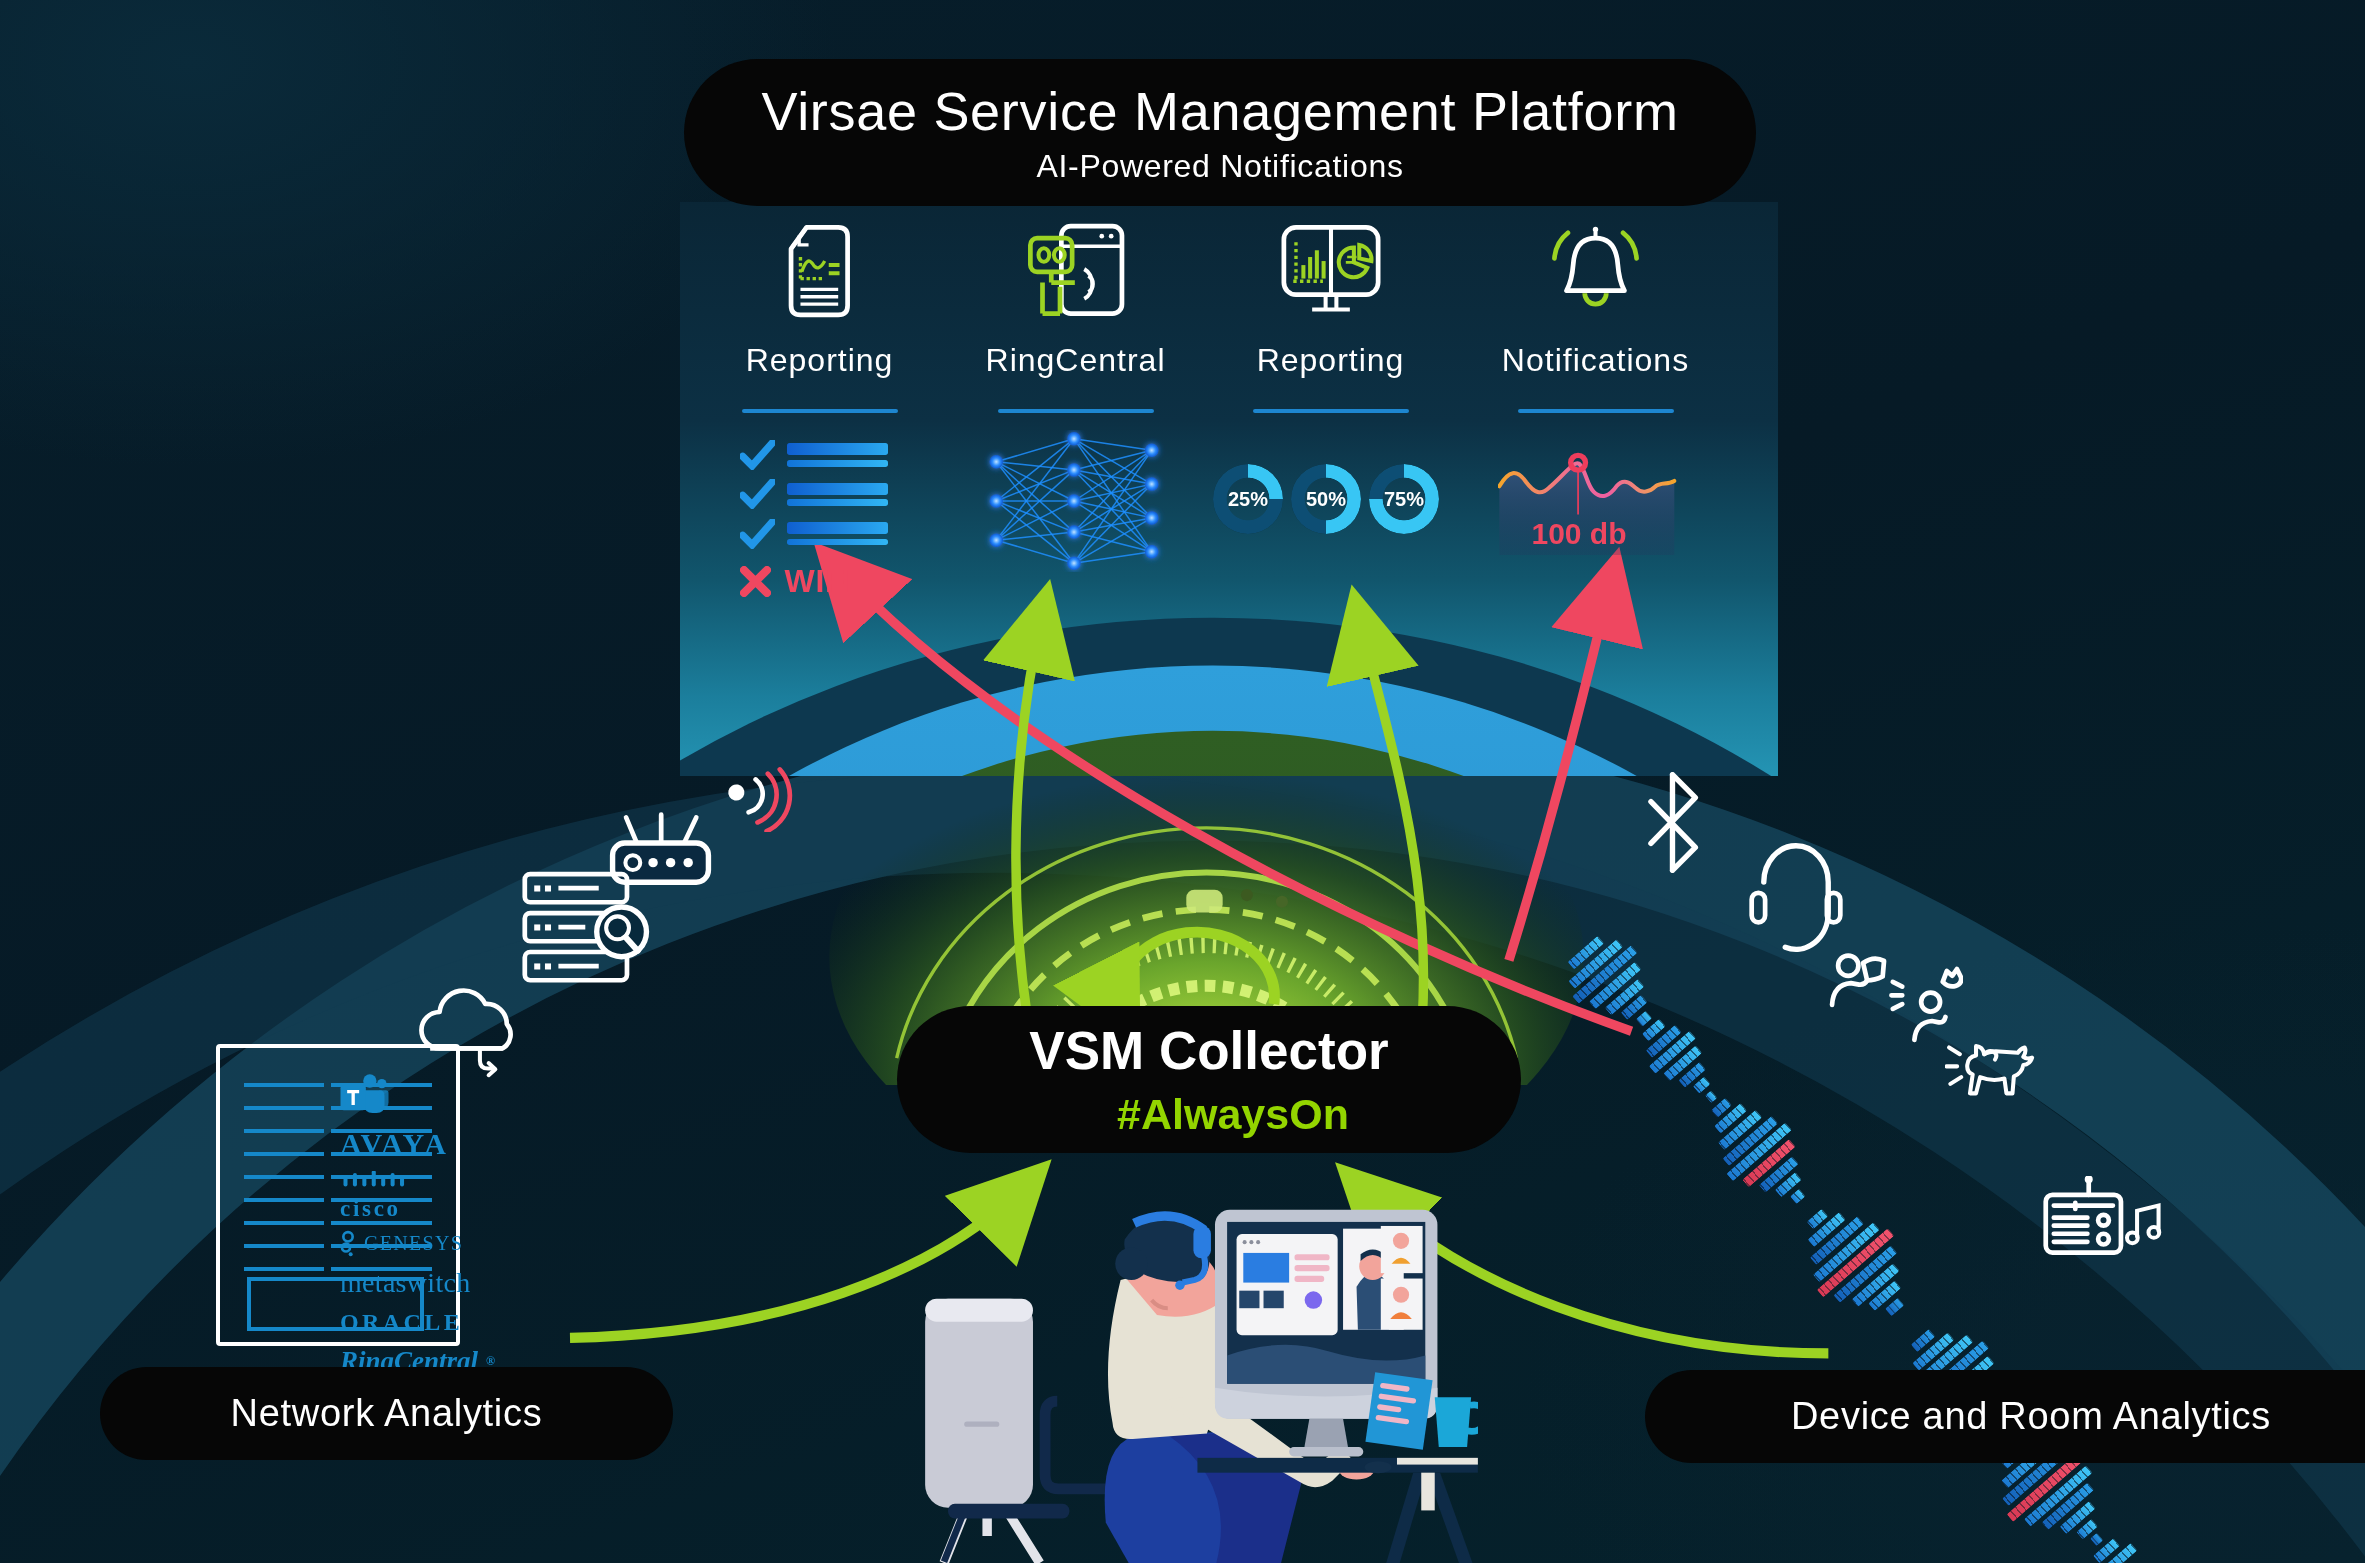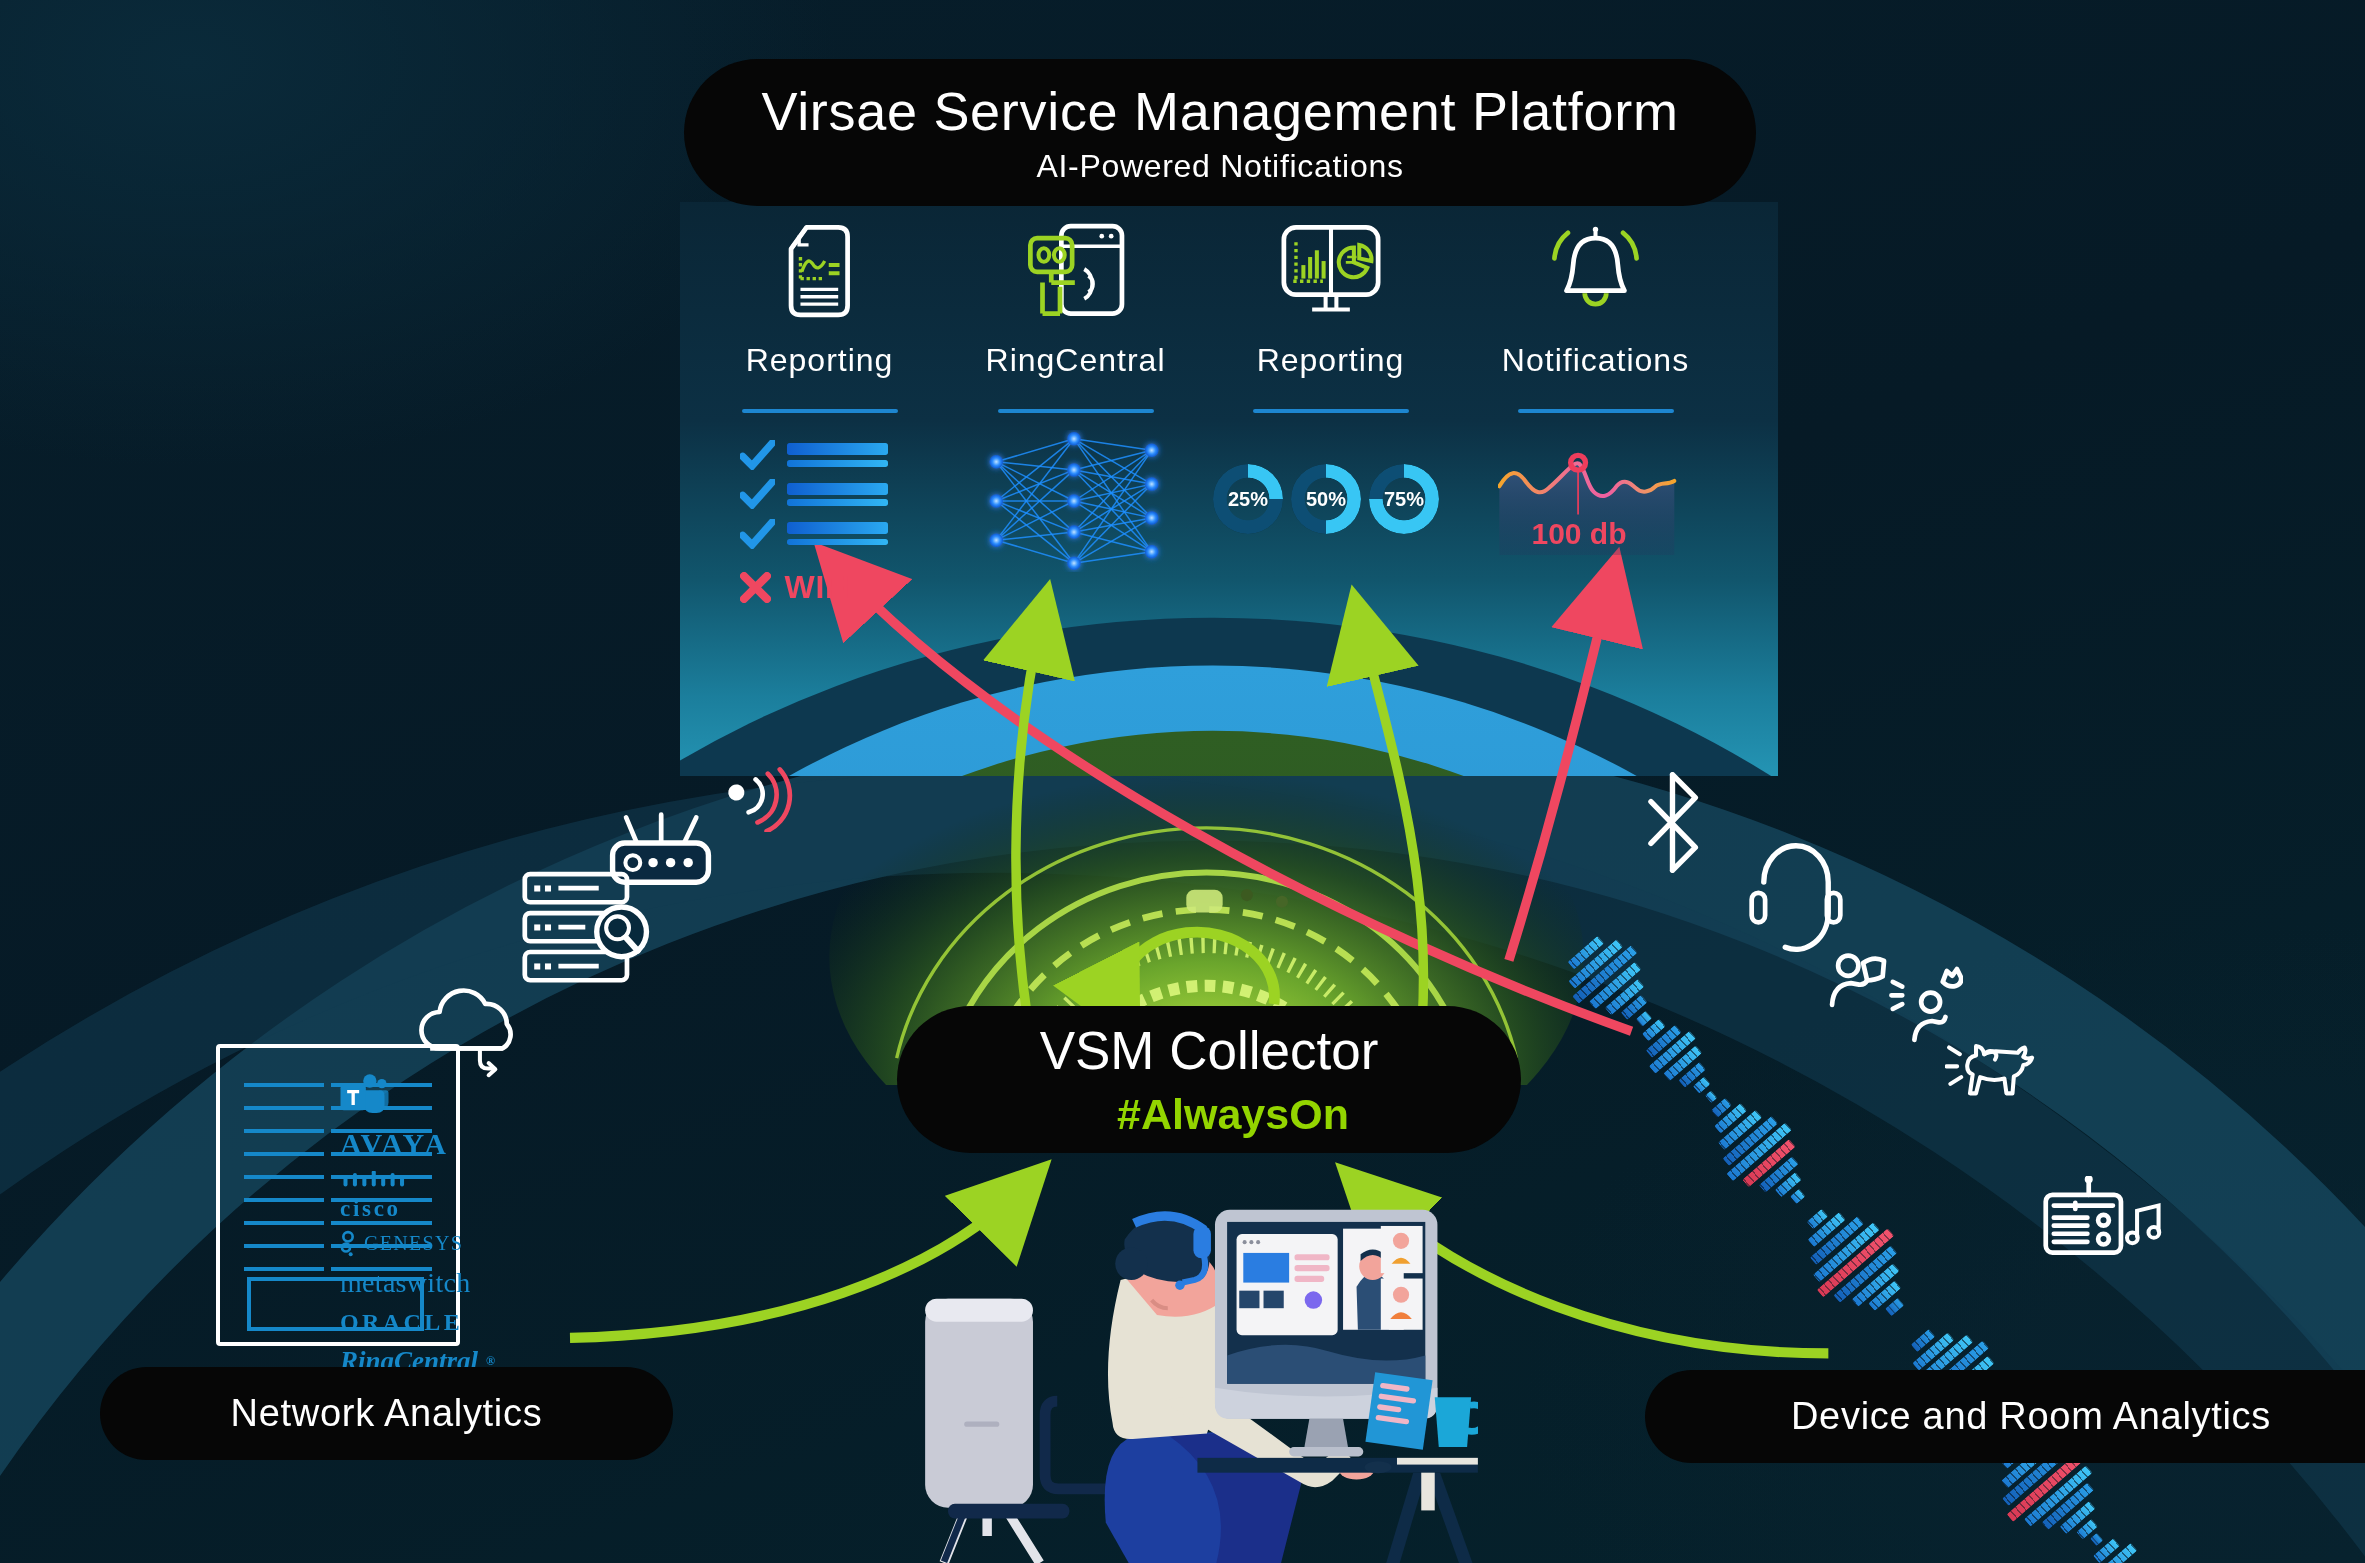--- a/index.html
+++ b/index.html
@@ -11,21 +11,21 @@
   .abs{position:absolute;}
   svg{display:block;}
 
   
   .pill{background:#060606;border-radius:74px;display:flex;flex-direction:column;
         align-items:center;justify-content:center;color:#fff;}
   .header-pill{left:684px;top:59px;width:1072px;height:147px;gap:6.7px;}
   .header-title{font-size:54px;font-weight:500;letter-spacing:0.7px;text-align:right;}
   .header-sub{font-size:32px;font-weight:400;letter-spacing:0.7px;}
   .collector-pill{left:897px;top:1006px;width:624px;height:147px;gap:9.4px;}
-  .collector-title{font-size:53px;font-weight:400;}
+  .collector-title{font-size:53px;font-weight:700;}
   .collector-tag{font-size:43px;font-weight:700;color:#93d500;margin-left:48px;}
   .label-pill{height:93px;border-radius:47px;padding:0 47px;}
   .label-pill span{font-size:38px;font-weight:400;letter-spacing:0.7px;}
   .network-pill{left:100px;top:1367px;width:479px;}
   .device-pill{left:1645px;top:1370px;width:678px;}
 
   
   .panel{left:680px;top:202px;width:1098px;height:574px;overflow:hidden;
          background:linear-gradient(180deg,#0a2636 0%, #0c3044 38%, #11566d 66%, #1b7e9c 86%, #2494b4 100%);}
 
@@ -33,21 +33,21 @@
   .feature{width:283px;top:222px;display:flex;flex-direction:column;align-items:center;}
   .feature .f-label{margin-top:19px;color:#fff;font-size:32px;font-weight:400;letter-spacing:1px;}
   .feature .f-underline{margin-top:30px;width:156px;height:4px;background:#1d86d0;border-radius:2px;}
 
   
   .checklist{left:740px;top:440px;width:169px;}
   .chk-row{display:flex;align-items:center;gap:12px;margin-bottom:9.4px;}
   .chk-bars{display:flex;flex-direction:column;gap:4.7px;}
   .chk-bar-a{width:101px;height:12px;border-radius:2.7px;background:linear-gradient(90deg,#0f5fd0,#2aa9f0);}
   .chk-bar-b{width:101px;height:6.7px;border-radius:2.7px;background:linear-gradient(90deg,#1173d8,#31b6f4);}
-  .wifi-row{display:flex;align-items:center;gap:13.5px;margin-top:20px;}
+  .wifi-row{display:flex;align-items:center;gap:13.5px;margin-top:14px;}
   .wifi-text{color:#ef4760;font-size:32px;font-weight:700;letter-spacing:0.7px;}
 
   
   .donuts{left:1213px;top:464px;display:flex;gap:8px;}
   .donut-wrap{position:relative;width:70px;height:70px;}
   .donut{position:absolute;inset:0;border-radius:50%;
          -webkit-mask:radial-gradient(closest-side,transparent 60%,#000 62%);
          mask:radial-gradient(closest-side,transparent 60%,#000 62%);
          filter:drop-shadow(0 4px 5.4px rgba(0,0,0,.35));}
   .donut-label{position:absolute;inset:0;display:flex;align-items:center;justify-content:center;

